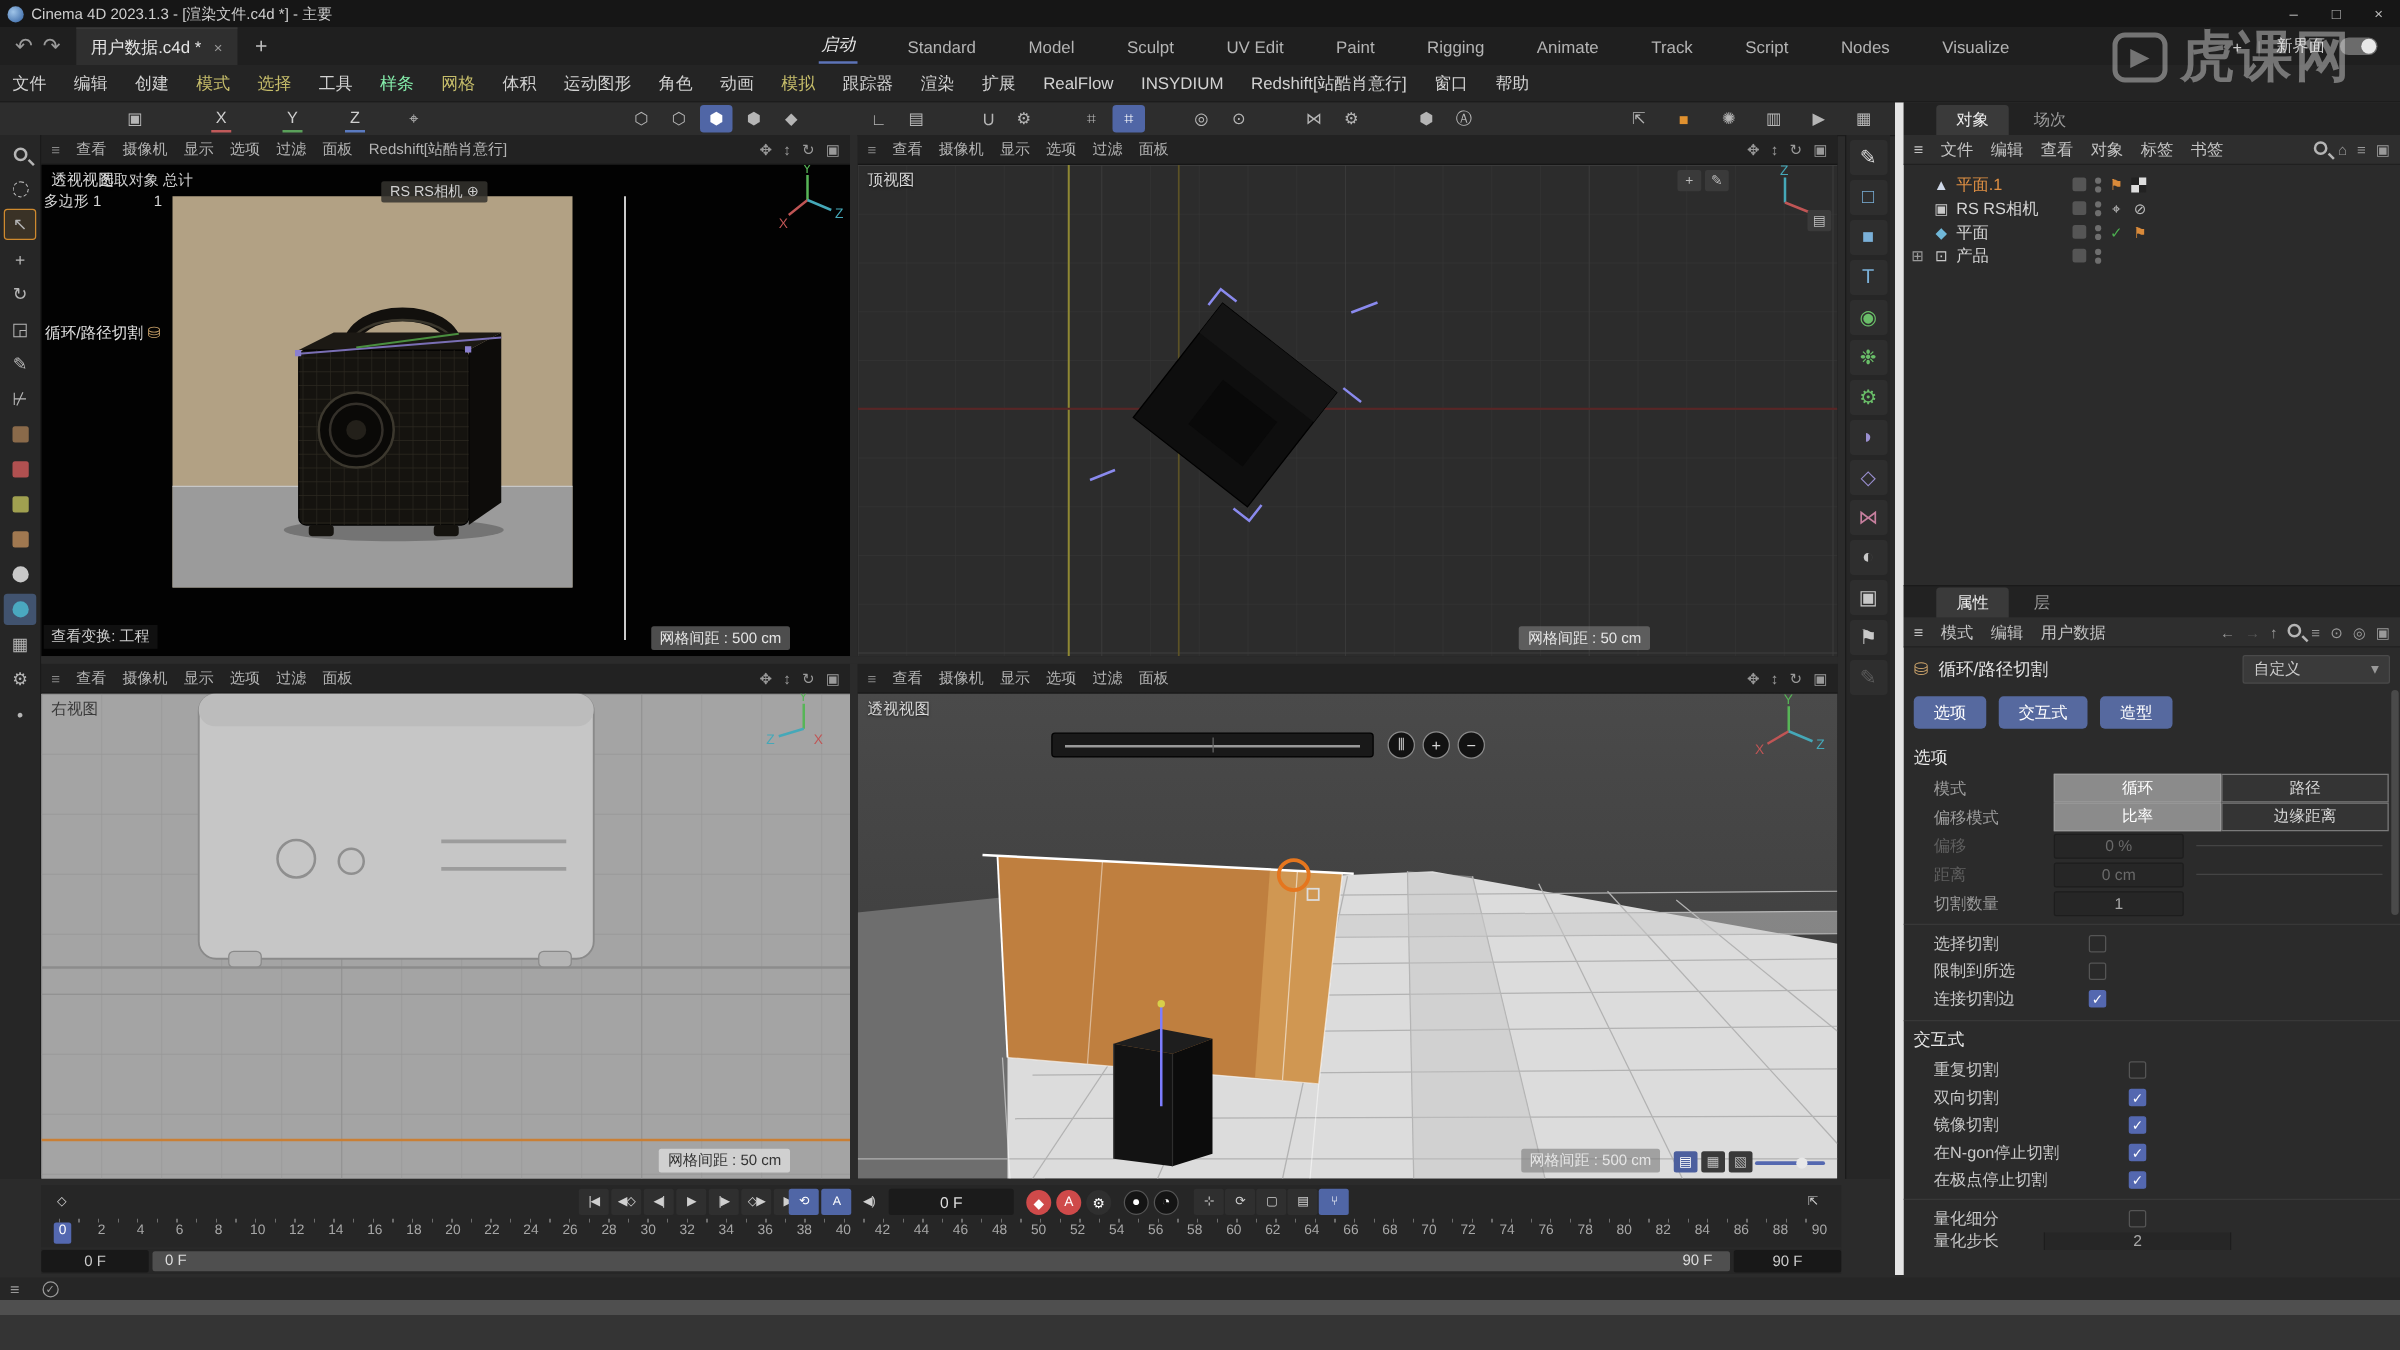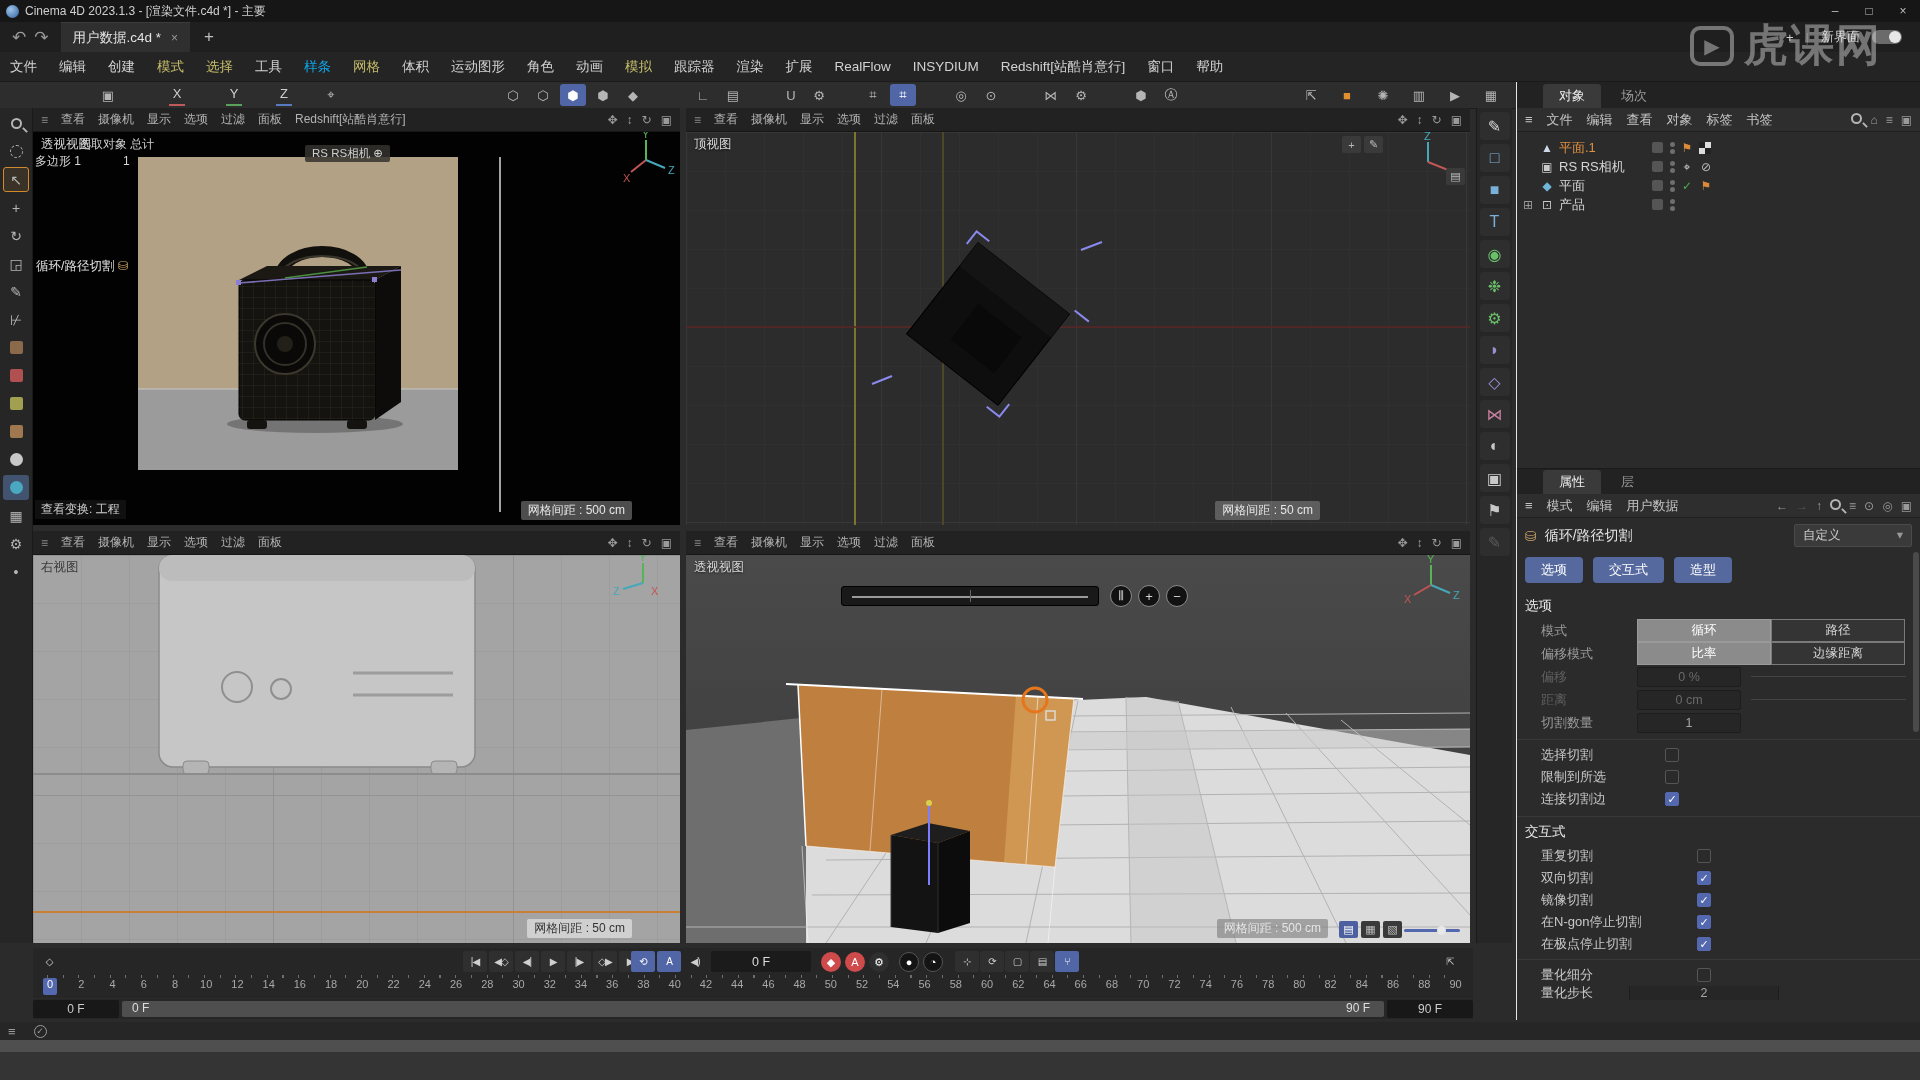--- a/index.html
+++ b/index.html
@@ -58,21 +58,21 @@
 
 .ltools{left:0;top:108px;width:33px;height:835px;background:#262626;border-right:1px solid #1a1a1a}
 .lt-i{width:26px;height:25px;margin:3px auto 2px;display:flex;align-items:center;justify-content:center;font-size:14px;color:#b5b5b5;border-radius:3px}
 .lt-i.sel{border:1px solid #d08a2e;background:#3a3226}
 .lt-i.blueb{background:#41536f}
 .mag{width:11px;height:11px;border:2px solid #b5b5b5;border-radius:50%;position:relative}
 .mag::after{content:"";position:absolute;left:9px;top:9px;width:6px;height:2px;background:#b5b5b5;transform:rotate(45deg)}
 .dashcirc{width:13px;height:13px;border:1.5px dashed #b5b5b5;border-radius:50%}
 .chip{width:13px;height:13px;border-radius:2px}
 
-.rpanel{left:1516px;top:82px;width:404px;height:938px;background:#2b2b2b;border-left:1px solid #e5e5e5}
+.rpanel{left:1516px;top:82px;width:404px;height:938px;background:#2b2b2b;border-left:7px solid #e5e5e5}
 .ptabs{height:26px;background:#222;display:flex;align-items:flex-end;gap:4px;padding-left:26px;font-size:13px}
 .ptab{padding:3px 16px;color:#9a9a9a}
 .ptab.active{background:#3a3a3a;color:#eee;border-radius:3px 3px 0 0}
 .pmenu{height:24px;display:flex;align-items:center;gap:14px;padding:0 8px;font-size:13px;color:#c4c4c4;background:#2e2e2e;border-bottom:1px solid #202020}
 .pmenu .ric{margin-left:auto;display:flex;gap:8px;color:#9a9a9a;font-size:12px}
 .omtree{padding:6px 0 0 4px;font-size:13px}
 .omrow{display:flex;align-items:center;height:19px;gap:5px;color:#d5d5d5}
 .omrow .nm{min-width:88px}
 .omrow.sel .nm{color:#e09043}
 .tic{width:14px;text-align:center;font-size:12px}
@@ -145,40 +145,54 @@
   <div class="undoredo">
     <span>↶</span>
     <span>↷</span>
   </div>
   <div class="doctab">
     <span>用户数据.c4d *</span>
     <span class="x">×</span>
   </div>
   <span class="addtab">+</span>
 </div>
+<div class="wstabs" id="wstabs">
+      <span class="wstab active">启动</span>
+      <span class="wstab">Standard</span>
+      <span class="wstab">Model</span>
+      <span class="wstab">Sculpt</span>
+      <span class="wstab">UV Edit</span>
+      <span class="wstab">Paint</span>
+      <span class="wstab">Rigging</span>
+      <span class="wstab">Animate</span>
+      <span class="wstab">Track</span>
+      <span class="wstab">Script</span>
+      <span class="wstab">Nodes</span>
+      <span class="wstab">Visualize</span>
+    </div>
 <div class="ws-extra">
   <span>+</span>
   <span style="color:#555">|</span>
   <span>新界面</span>
   <span class="toggle"></span>
 </div>
 
 <div class="ab wmark">
   <span class="wm-logo">▶</span>
   <span class="wm-txt">虎课网</span>
 </div>
 
 <div class="ab menurow" id="menubar">
       <span>文件</span>
       <span>编辑</span>
       <span>创建</span>
       <span style="color: rgb(198, 189, 106);">模式</span>
       <span style="color: rgb(198, 189, 106);">选择</span>
       <span>工具</span>
-      <span style="color: #0ea5e9;">样条</span>
+      <span style="color: #86efac;">样条</span>
       <span style="color: rgb(198, 189, 106);">网格</span>
       <span>体积</span>
       <span>运动图形</span>
       <span>角色</span>
       <span>动画</span>
       <span style="color: rgb(198, 189, 106);">模拟</span>
       <span>跟踪器</span>
       <span>渲染</span>
       <span>扩展</span>
       <span>RealFlow</span>

